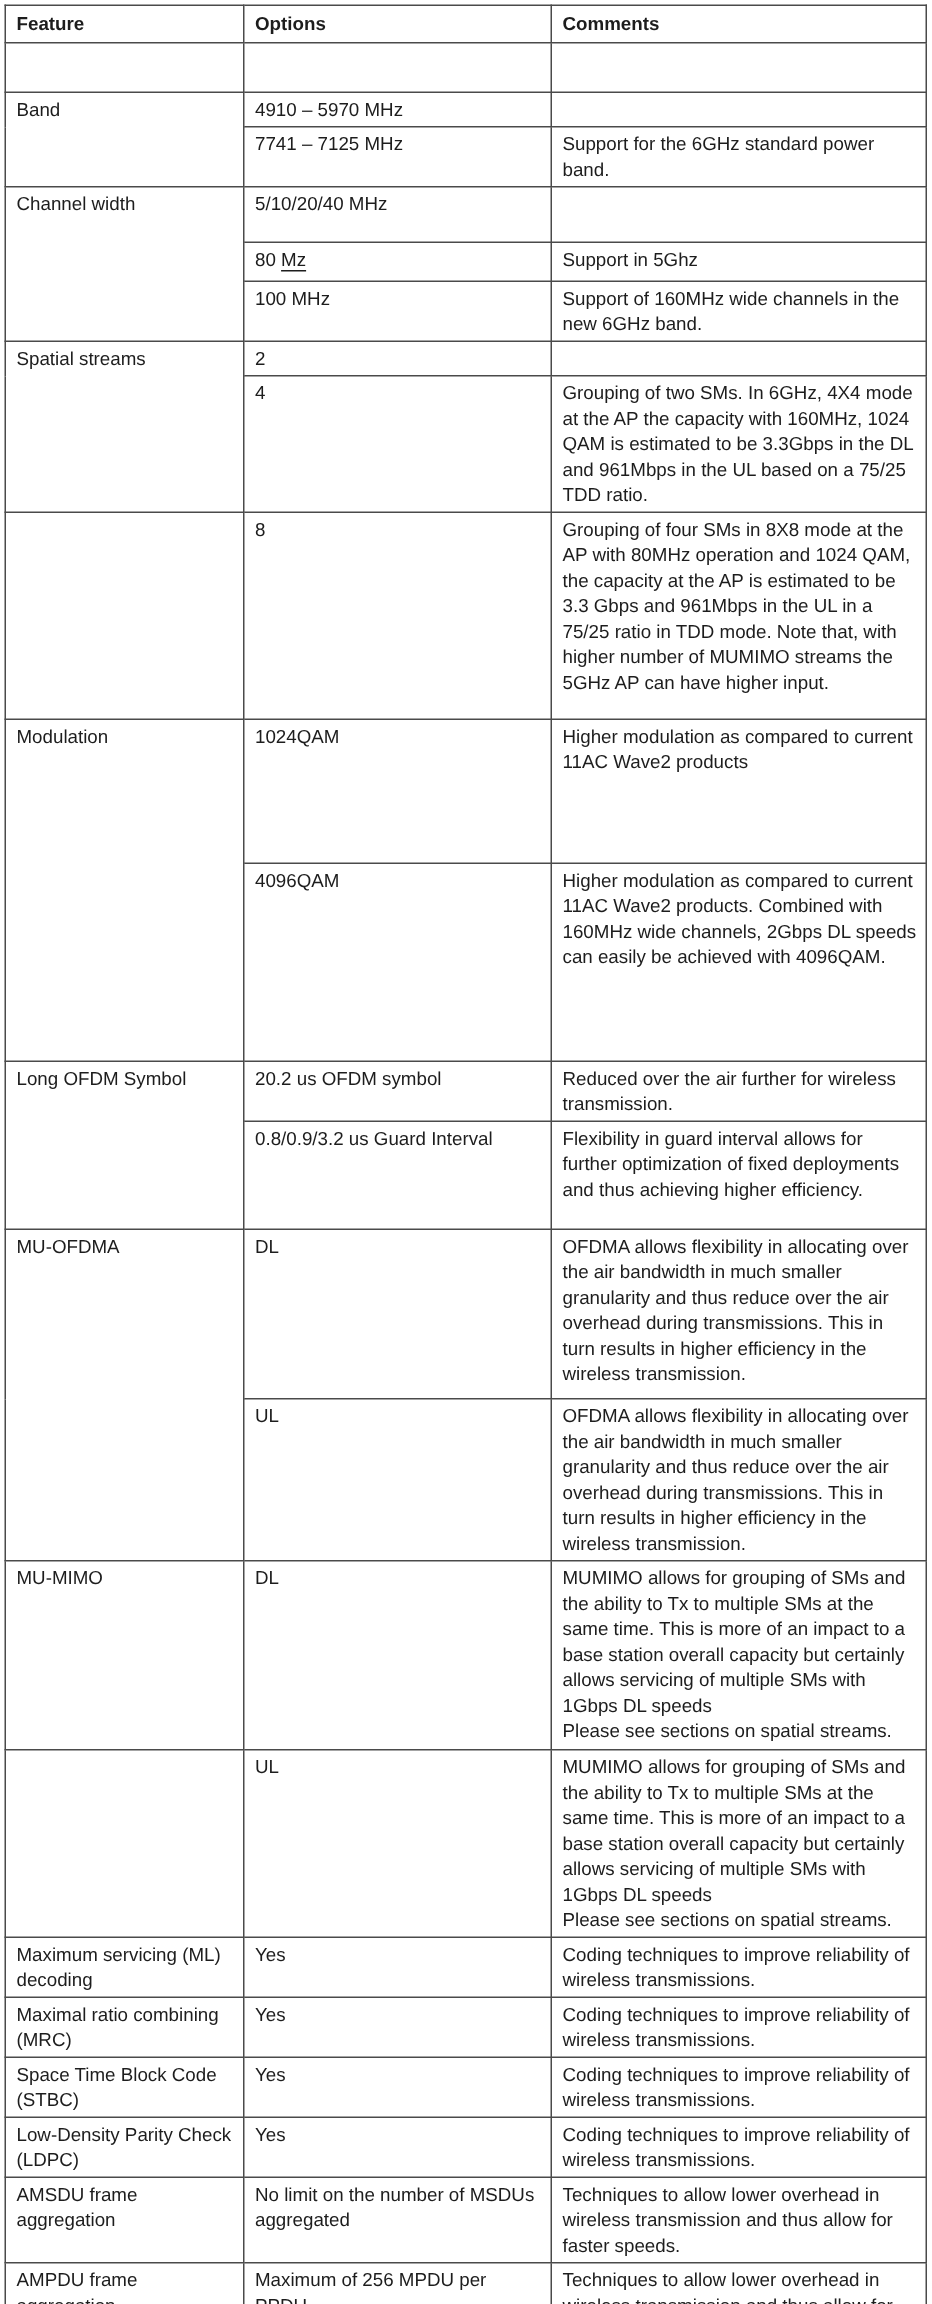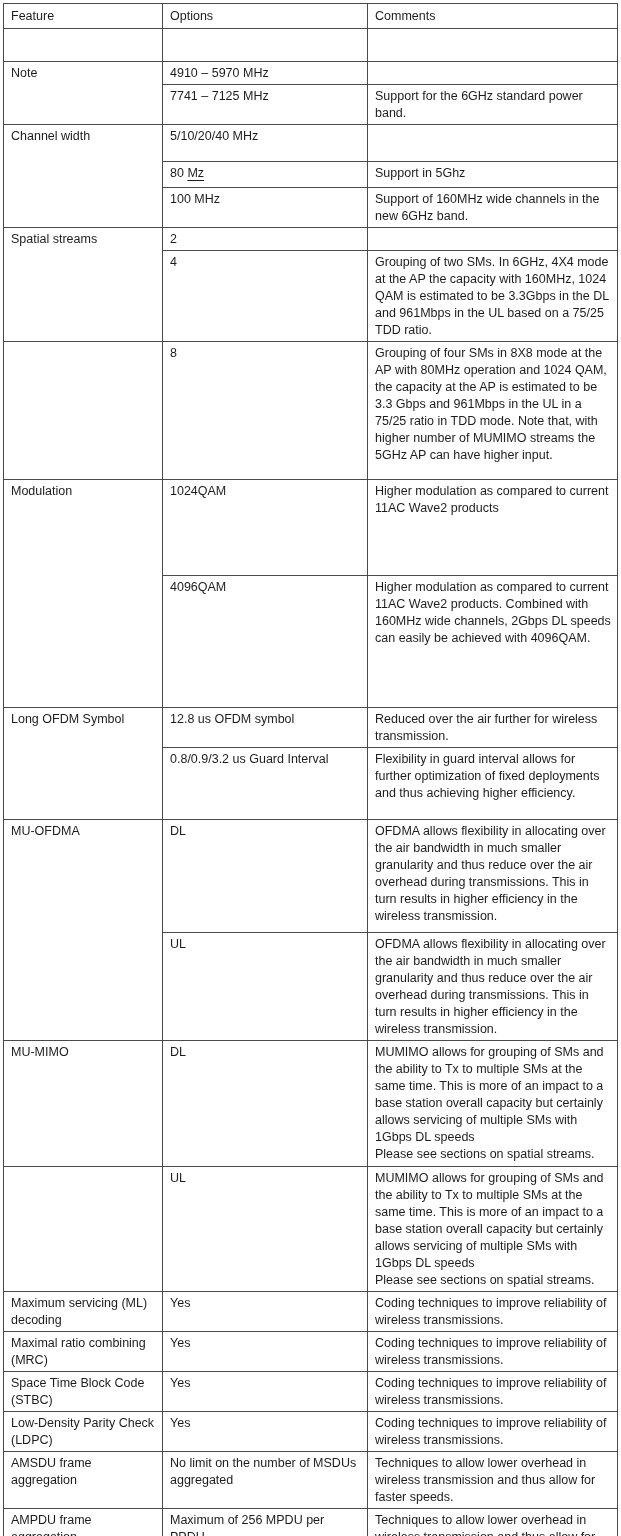--- a/index.html
+++ b/index.html
@@ -28,21 +28,21 @@
   .features col.c-comments { width: 250px; }
   .features th, .features td {
     border: 1px solid #4a4a4a;
     vertical-align: top;
     text-align: left;
     padding: 3px 5px 2px 7px;
     overflow: hidden;
     word-wrap: break-word;
   }
   .features th {
-    font-weight: normal;
+    font-weight: bold;
     font-size: 12.5px;
     padding-top: 4px;
   }
   .features td.comment {
     white-space: pre-line;
   }
   .squiggle {
     text-decoration-line: underline;
     text-decoration-style: wavy;
     text-decoration-color: #e03020;
@@ -69,21 +69,21 @@
       <th>Comments</th>
     </tr>
 
     <tr style="height:33px">
       <td></td>
       <td></td>
       <td class="comment"></td>
     </tr>
 
     <tr style="height:22px">
-      <td rowspan="2">Note</td>
+      <td rowspan="2">Band</td>
       <td>4910 – 5970 MHz</td>
       <td class="comment"></td>
     </tr>
     <tr style="height:34px">
       <td>7741 – 7125 MHz</td>
       <td class="comment">Support for the 6GHz standard power band.</td>
     </tr>
 
     <tr style="height:37px">
       <td rowspan="3">Channel width</td>
@@ -119,21 +119,21 @@
       <td>1024QAM</td>
       <td class="comment">Higher modulation as compared to current 11AC Wave2 products</td>
     </tr>
     <tr style="height:132px">
       <td>4096QAM</td>
       <td class="comment">Higher modulation as compared to current 11AC Wave2 products. Combined with 160MHz wide channels, 2Gbps DL speeds can easily be achieved with 4096QAM.</td>
     </tr>
 
     <tr style="height:37px">
       <td rowspan="2">Long OFDM Symbol</td>
-      <td>12.8 us OFDM symbol</td>
+      <td>20.2 us OFDM symbol</td>
       <td class="comment">Reduced over the air further for wireless transmission.</td>
     </tr>
     <tr style="height:72px">
       <td>0.8/0.9/3.2 us Guard Interval</td>
       <td class="comment">Flexibility in guard interval allows for further optimization of fixed deployments and thus achieving higher efficiency.</td>
     </tr>
 
     <tr style="height:113px">
       <td rowspan="2">MU-OFDMA</td>
       <td>DL</td>

